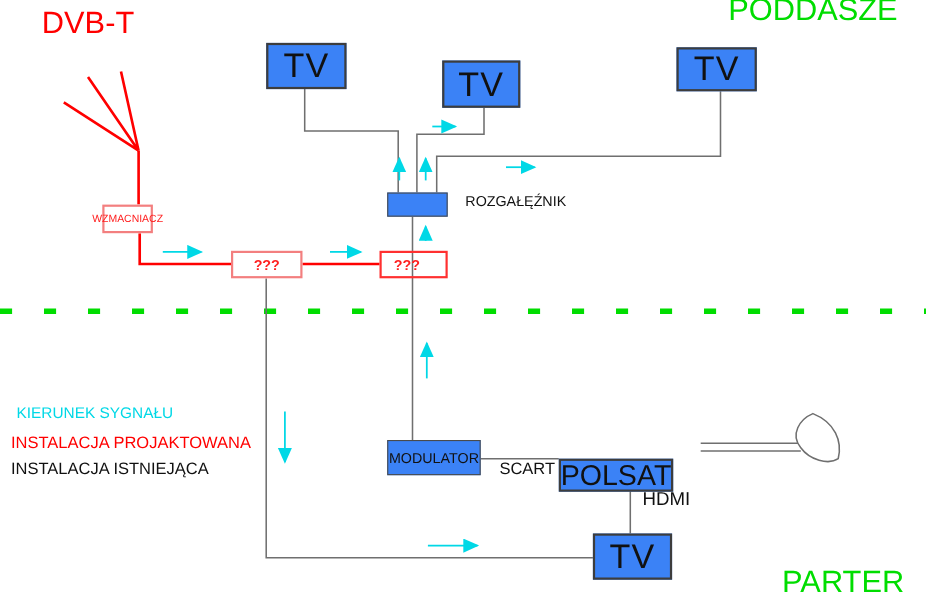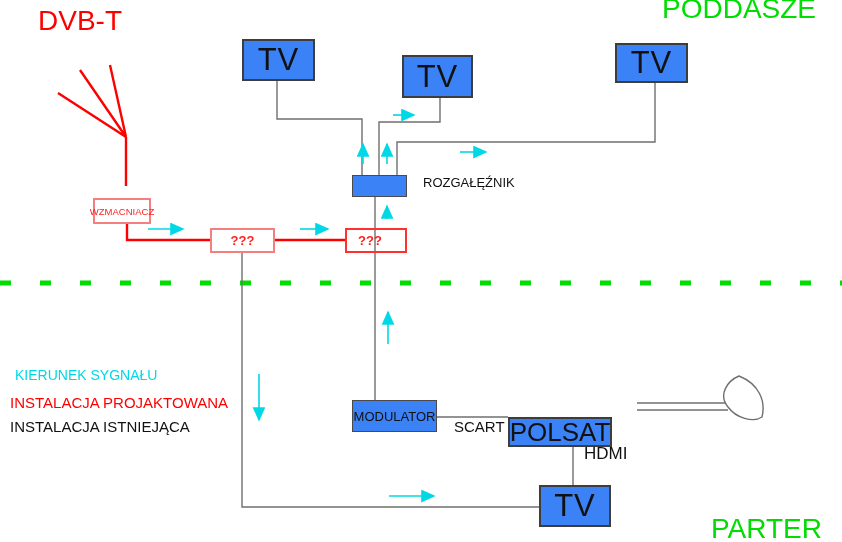--- a/index.html
+++ b/index.html
@@ -83,21 +83,21 @@
   <div class="box gray-box tv" style="left:402px;top:55px;width:71px;height:43px;">
     <span>TV</span>
   </div>
   <div class="box gray-box tv" style="left:615px;top:43px;width:73px;height:40px;">
     <span>TV</span>
   </div>
 
   <div class="box thin-box" style="left:352px;top:175px;width:55px;height:22px;"></div>
   <div class="lbl lbl-black" style="left:423px;top:175px;font-size:13px;">ROZGAŁĘŹNIK</div>
 
-  <div class="box red-box" style="left:93px;top:186px;width:58px;height:26px;font-size:9.5px;margin-top:12px;">
+  <div class="box red-box" style="left:93px;top:186px;width:46px;height:26px;font-size:9.5px;">
     <span>WZMACNIACZ</span>
   </div>
   <div class="box red-box" style="left:210px;top:228px;width:65px;height:25px;font-size:13px;font-weight:bold;">
     <span>???</span>
   </div>
   <div class="box red-box transparent" style="left:345px;top:228px;width:62px;height:25px;font-size:13px;font-weight:bold;justify-content:flex-start;padding-left:11px;">
     <span>???</span>
   </div>
 
   <div class="lbl lbl-cyan" style="left:15px;top:367px;font-size:14px;">KIERUNEK SYGNAŁU</div>

